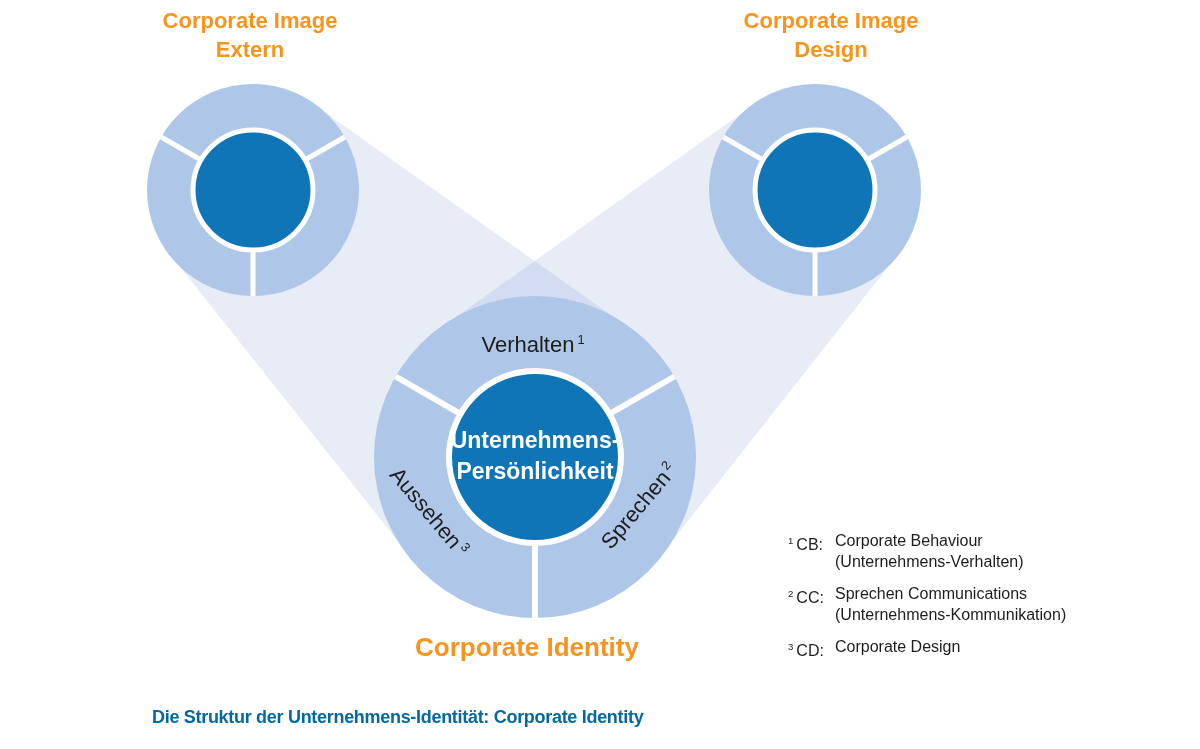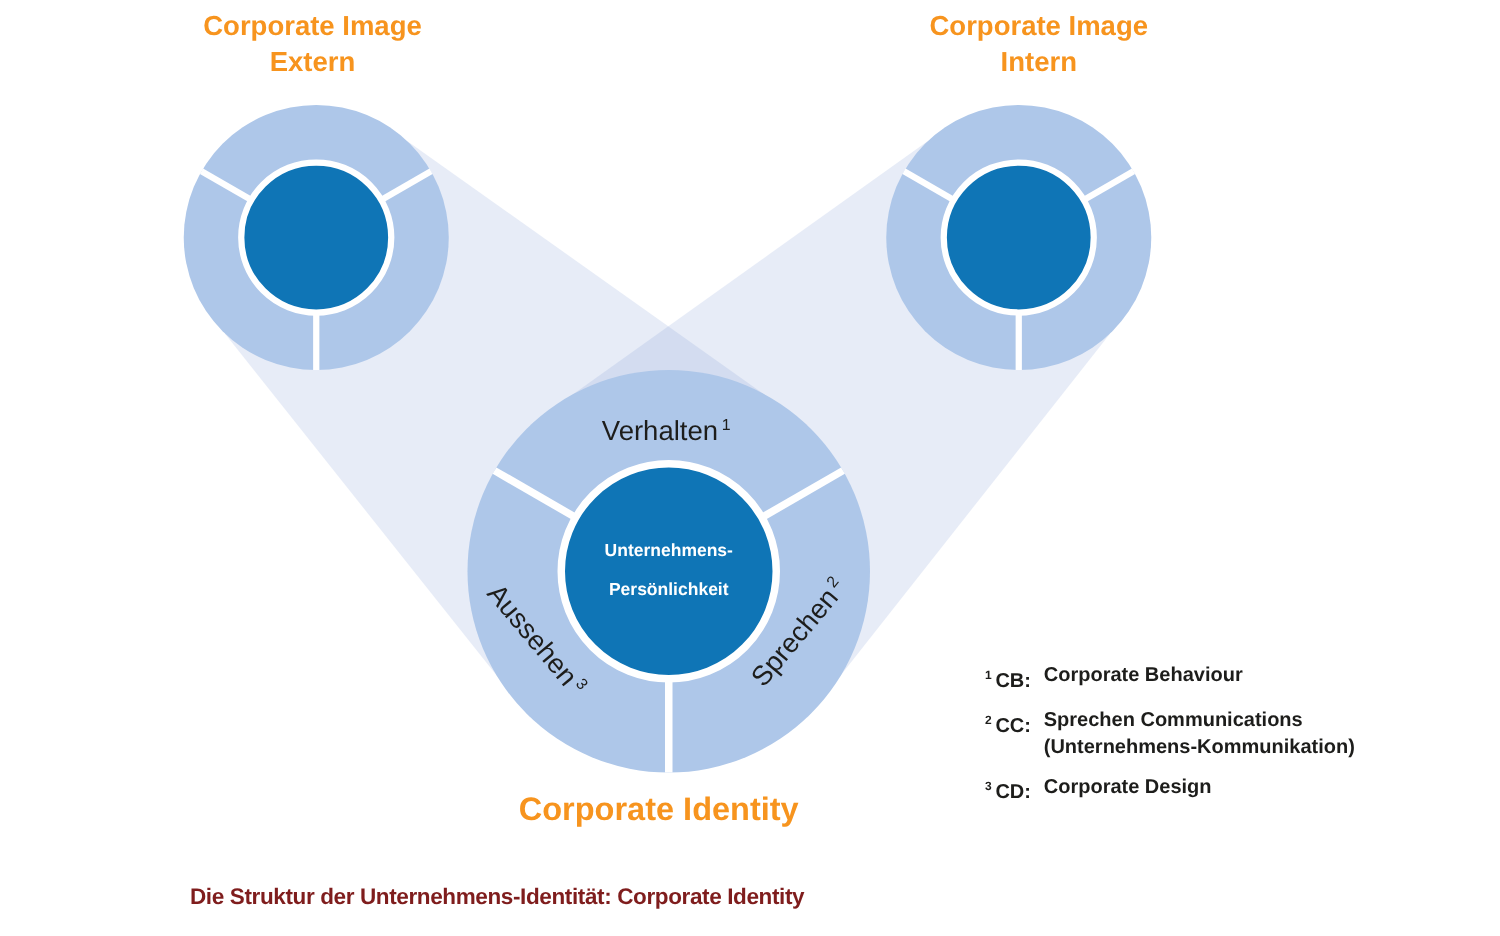--- a/index.html
+++ b/index.html
@@ -31,35 +31,35 @@
     transform:translate(-50%,-50%);
   }
   .seg-label sup{font-size:0.58em;vertical-align:super;margin-left:3px;}
   .seg-verhalten{left:533px;top:345px;}
   .seg-aussehen{left:429px;top:512px;transform:translate(-50%,-50%) rotate(50deg);}
   .seg-sprechen{left:639px;top:506px;transform:translate(-50%,-50%) rotate(-50deg);}
 
   
   .core-text{
     position:absolute;left:535px;top:456px;transform:translate(-50%,-50%);
-    color:#ffffff;font-weight:bold;font-size:14px;line-height:31px;
+    color:#ffffff;font-weight:bold;font-size:23px;line-height:31px;
     text-align:center;white-space:nowrap;
   }
 
   
   .legend{position:absolute;left:788px;top:530px;color:var(--text-dark);
-    font-size:16px;font-weight:700;line-height:21px;}
+    font-size:16px;font-weight:400;line-height:21px;}
   .legend-item{display:flex;margin-bottom:11px;}
   .legend-key{width:47px;flex:0 0 47px;white-space:nowrap;}
   .legend-key sup{font-size:0.6em;vertical-align:super;margin-right:3px;}
   .legend-body{white-space:nowrap;}
 
   
   .caption{
-    position:absolute;left:152px;top:707px;color:#7f1d1d;
+    position:absolute;left:152px;top:707px;color:#0369a1;
     font-weight:bold;font-size:18px;letter-spacing:-0.3px;white-space:nowrap;
   }
 </style>
 </head>
 <body>
 
 <div class="stage">
 
   <svg width="1200" height="749" viewBox="0 0 1200 749">
 
@@ -97,21 +97,21 @@
     </g>
   </svg>
 
   <div class="top-label" style="left:250px">
     <div>Corporate Image</div>
     <div>Extern</div>
   </div>
 
   <div class="top-label" style="left:831px">
     <div>Corporate Image</div>
-    <div>Intern</div>
+    <div>Design</div>
   </div>
 
   <div class="seg-label seg-verhalten">
     <span>Verhalten</span><sup>1</sup>
   </div>
   <div class="seg-label seg-aussehen">
     <span>Aussehen</span><sup>3</sup>
   </div>
   <div class="seg-label seg-sprechen">
     <span>Sprechen</span><sup>2</sup>
@@ -122,20 +122,21 @@
     <div>Persönlichkeit</div>
   </div>
 
   <div class="ci-title">Corporate Identity</div>
 
   <div class="legend">
     <div class="legend-item">
       <div class="legend-key"><sup>1</sup><span>CB:</span></div>
       <div class="legend-body">
         <div>Corporate Behaviour</div>
+        <div>(Unternehmens-Verhalten)</div>
       </div>
     </div>
     <div class="legend-item">
       <div class="legend-key"><sup>2</sup><span>CC:</span></div>
       <div class="legend-body">
         <div>Sprechen Communications</div>
         <div>(Unternehmens-Kommunikation)</div>
       </div>
     </div>
     <div class="legend-item">

